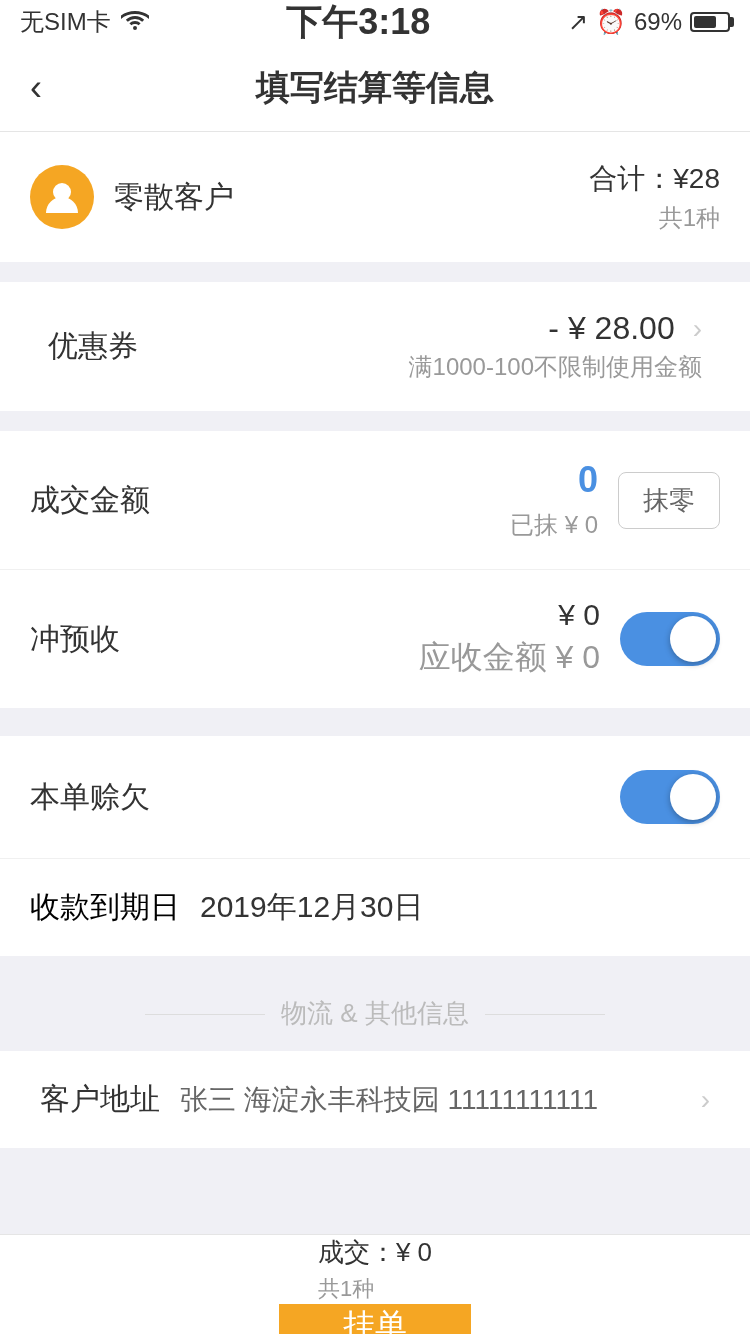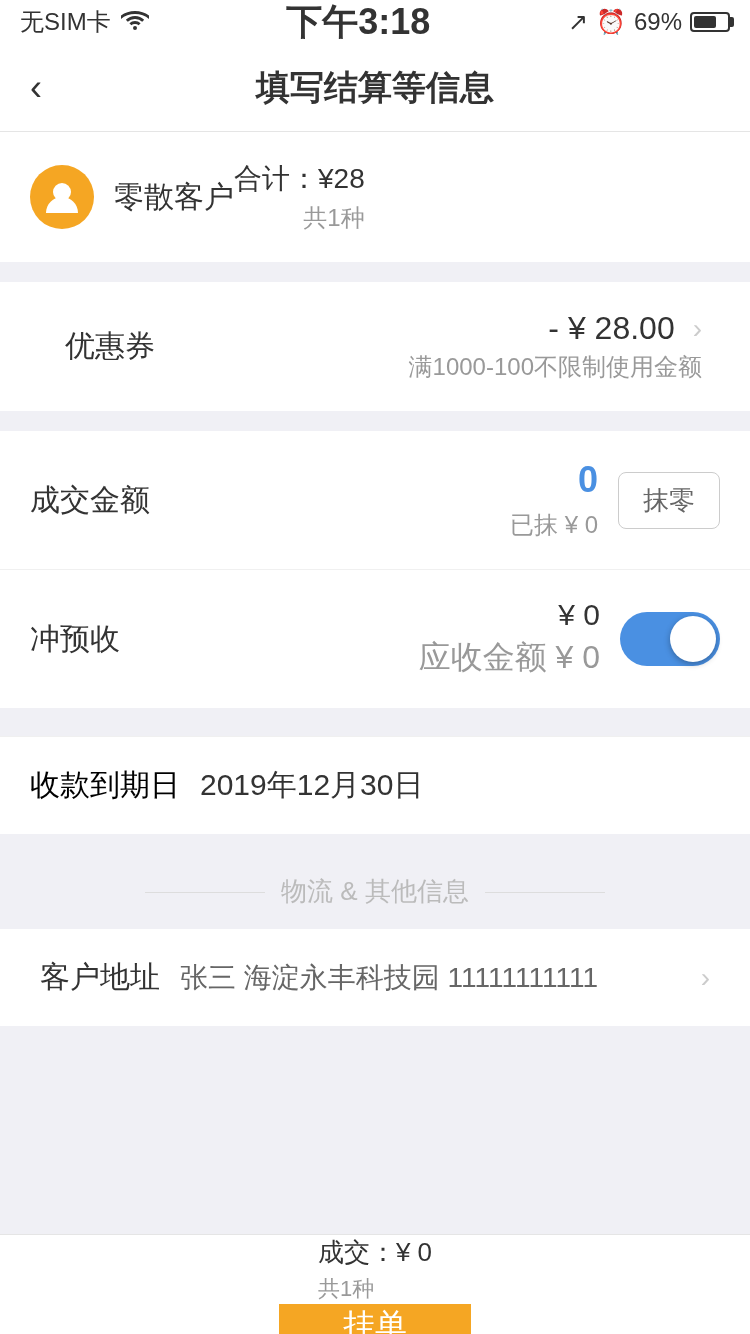--- a/index.html
+++ b/index.html
@@ -74,20 +74,21 @@
     .section {
       background: #fff;
       margin-bottom: 20px;
     }
 
     
     .customer-row {
       padding: 28px 30px;
       display: flex;
       align-items: center;
+      justify-content: space-between;
     }
     .customer-left {
       display: flex;
       align-items: center;
       gap: 20px;
     }
     .customer-avatar {
       width: 64px; height: 64px; border-radius: 50%;
       background: #f5a623;
       display: flex; align-items: center; justify-content: center;
@@ -111,21 +112,20 @@
       margin-top: 4px;
     }
 
     
     .row-item {
       padding: 28px 48px;
       display: flex;
       align-items: center;
       justify-content: space-between;
       border-top: 1px solid #f0f0f0;
-      margin-left: 17px;
     }
     .row-label {
       font-size: 30px;
       color: #333;
     }
     .row-right {
       display: flex;
       flex-direction: column;
       align-items: flex-end;
     }
@@ -441,20 +441,26 @@
           <span class="prepay-sub">应收金额 ¥ 0</span>
         </div>
         <div class="toggle">
           <div class="toggle-knob"></div>
         </div>
       </div>
     </div>
   </div>
 
   <div class="debt-section">
+    <div class="debt-row">
+      <span class="row-label">本单赊欠</span>
+      <div class="toggle">
+        <div class="toggle-knob"></div>
+      </div>
+    </div>
     <div class="due-date-row">
       <span class="due-label">收款到期日</span>
       <span class="due-value">2019年12月30日</span>
     </div>
   </div>
 
   <div class="section-title-row">
     <span class="section-title-text">物流 &amp; 其他信息</span>
   </div>
 

